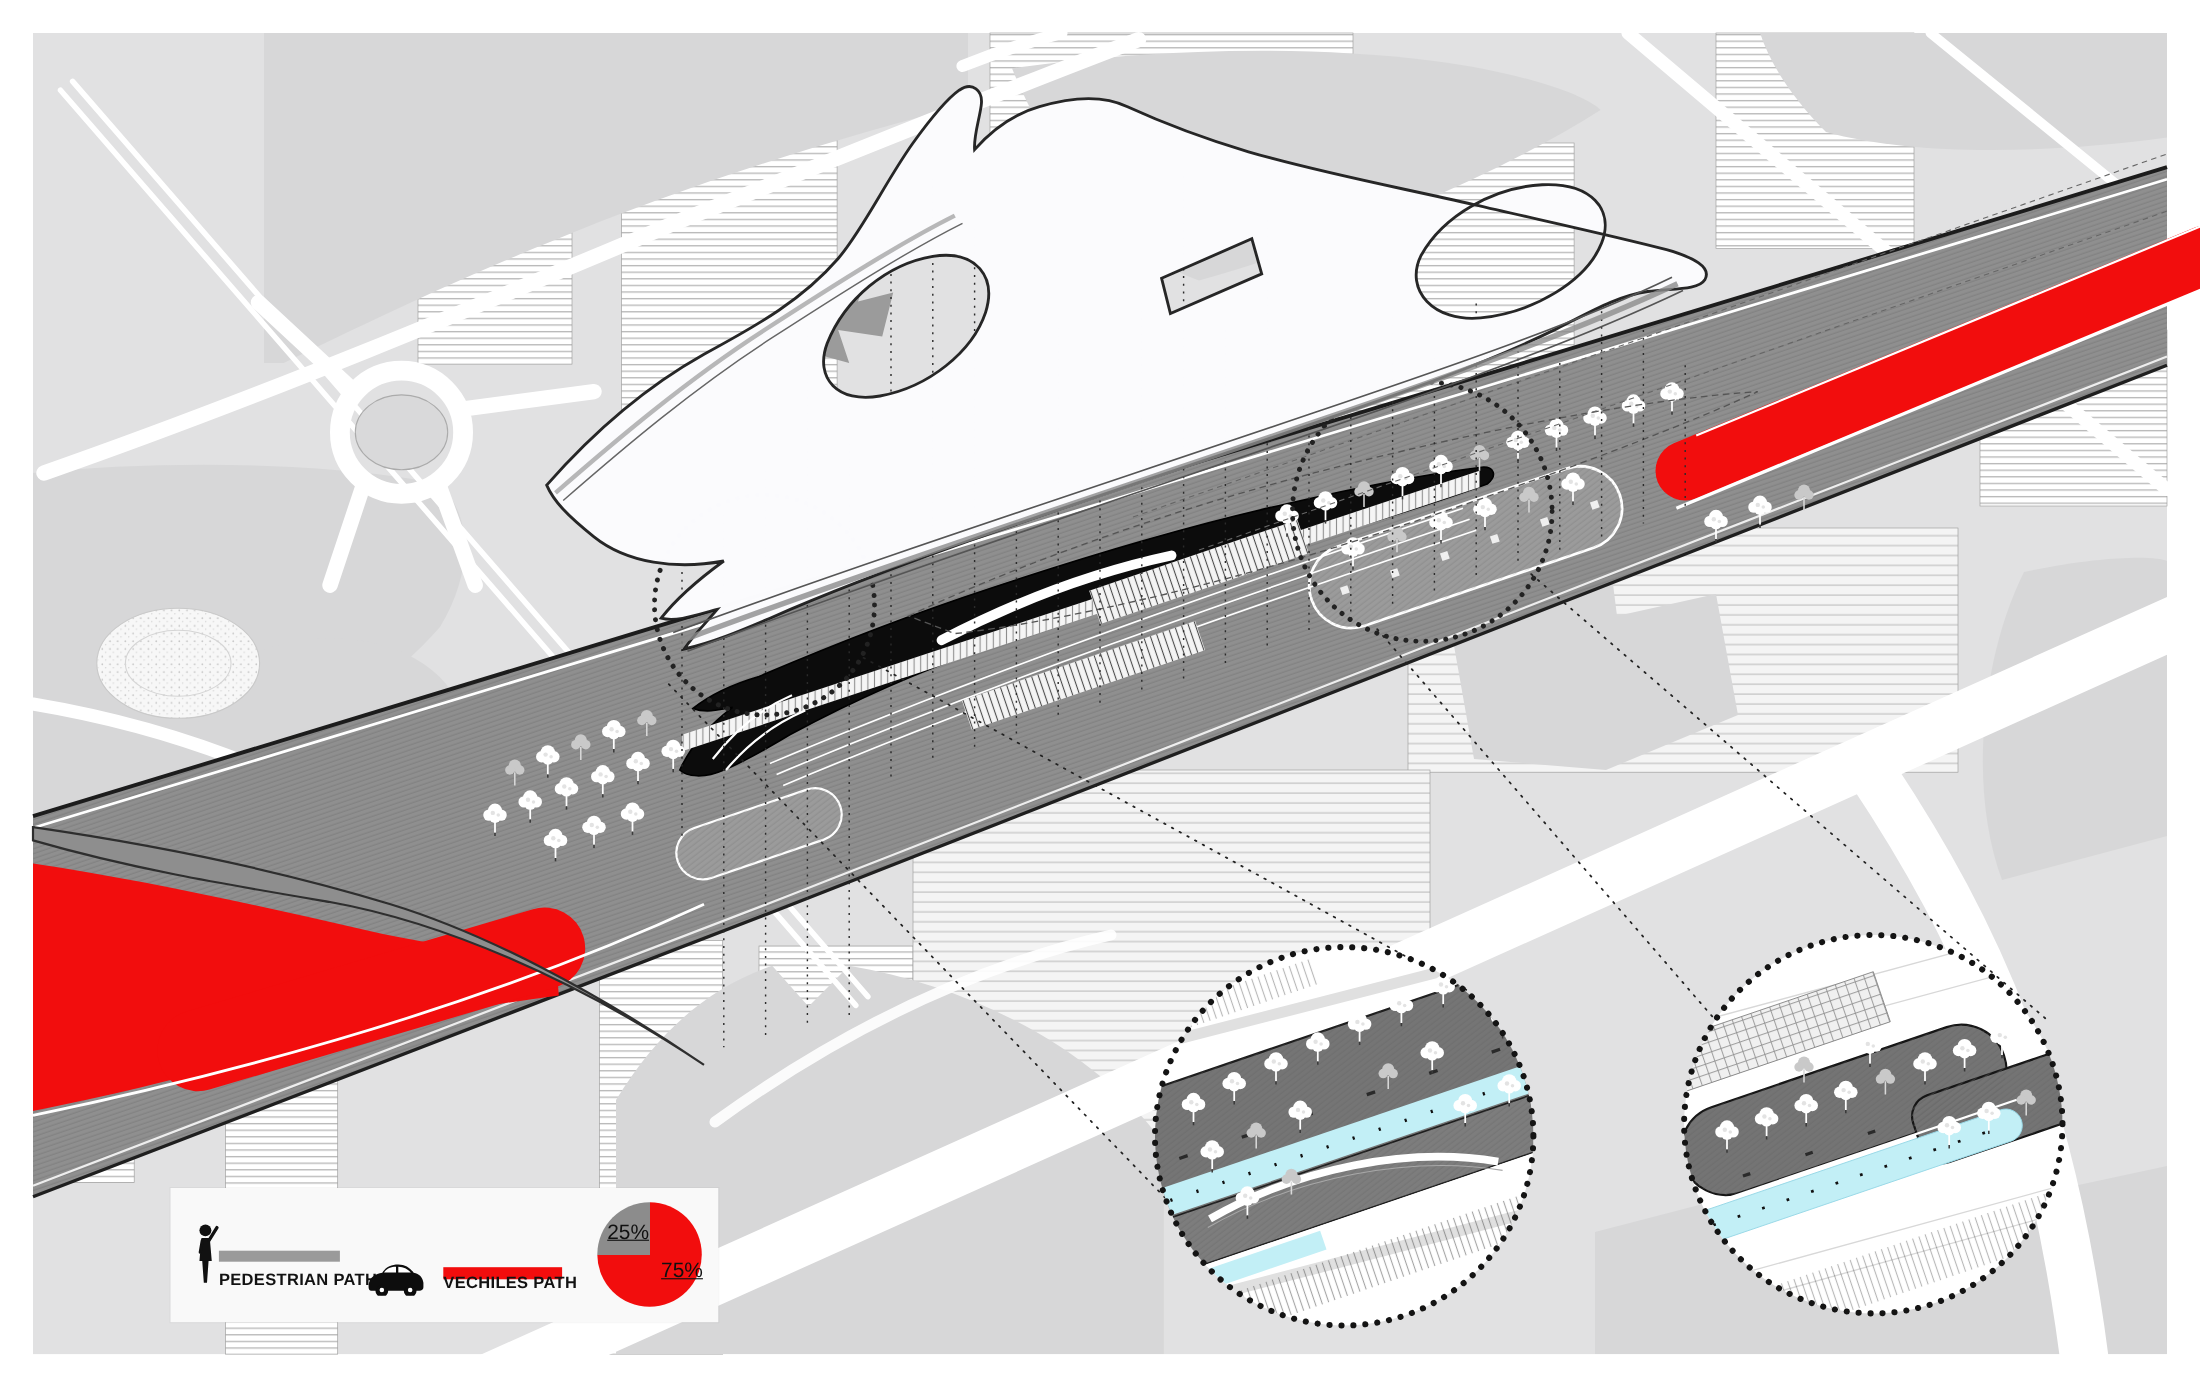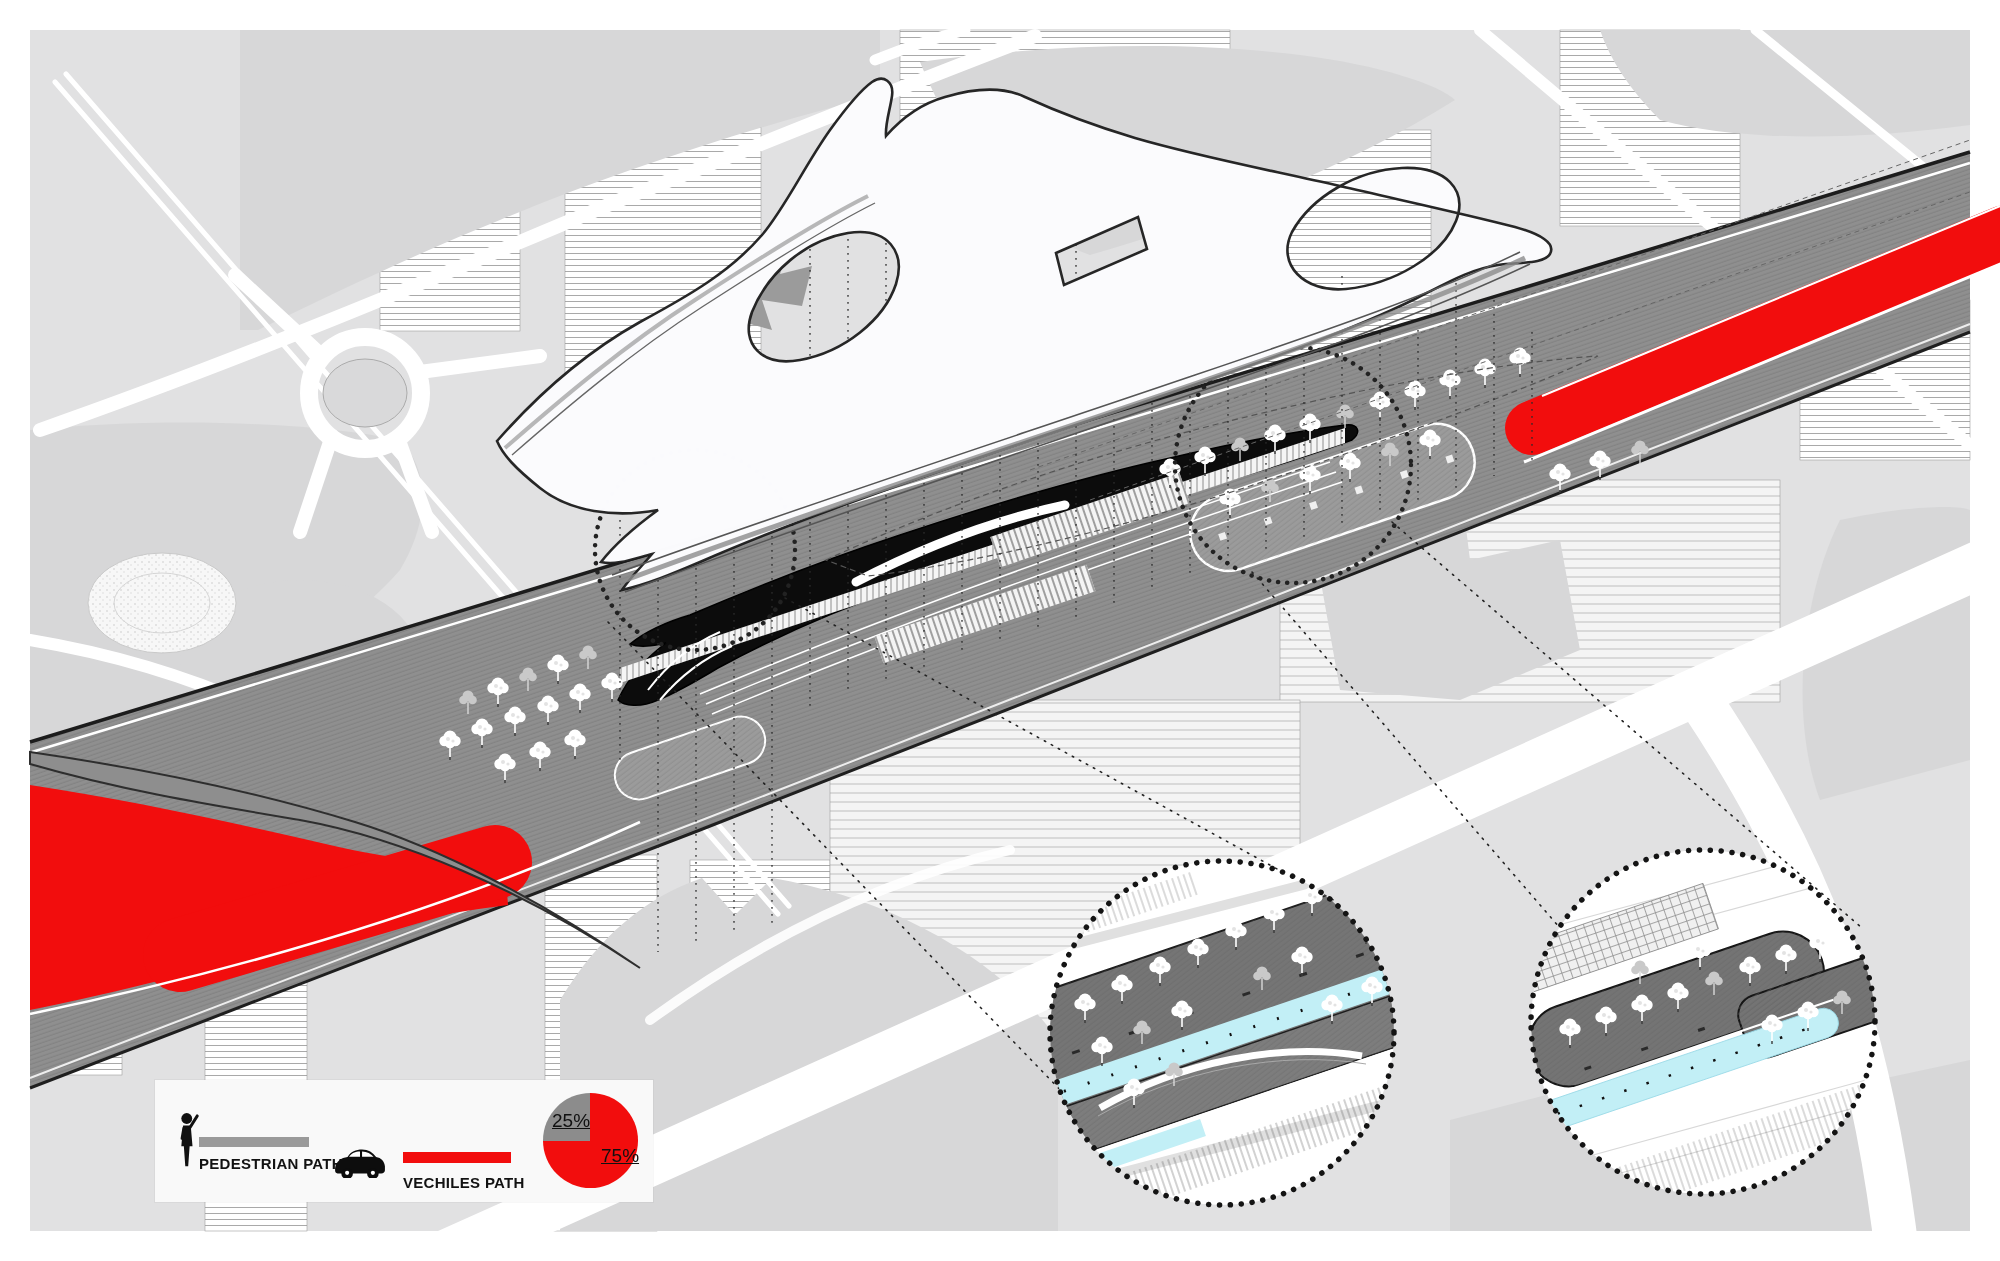--- a/index.html
+++ b/index.html
@@ -428,20 +428,20 @@
                A5.6,5.6 0 0 1 32.8,26 L19.2,26 A5.6,5.6 0 0 1 8,26 L4.4,26
                C2.8,26 2,24.6 2,23 Z" fill="#0d0d0d"></path>
       <path d="M15.5,10 C17.6,6.4 21.6,4.9 26,4.9 L26,10 Z" fill="#ffffff"></path>
       <path d="M28,4.9 C33,5 36.3,7 39,10 L28,10 Z" fill="#ffffff"></path>
       <circle cx="13.6" cy="25.4" r="4.6" fill="#0d0d0d"></circle>
           <circle cx="13.6" cy="25.4" r="2" fill="#ffffff"></circle>
       <circle cx="38.4" cy="25.4" r="4.6" fill="#0d0d0d"></circle>
           <circle cx="38.4" cy="25.4" r="2" fill="#ffffff"></circle>
     </svg>
     <div class="leg-bar" style="left:248px;top:72px;width:108px;height:11px;background:#f20d0d"></div>
-    <div class="leg-label" style="left:248px;top:94px">VECHILES PATH</div>
+    <div class="leg-label" style="left:248px;top:78px">VECHILES PATH</div>
   </div>
   <div class="pie">
     <span class="pie-label g">25%</span>
     <span class="pie-label r">75%</span>
   </div>
 </div>
 </div>
 
 </body></html>

